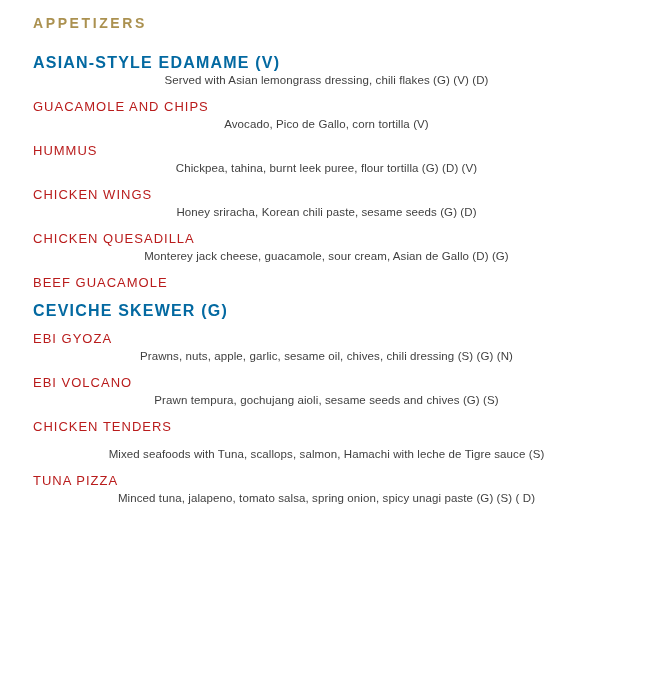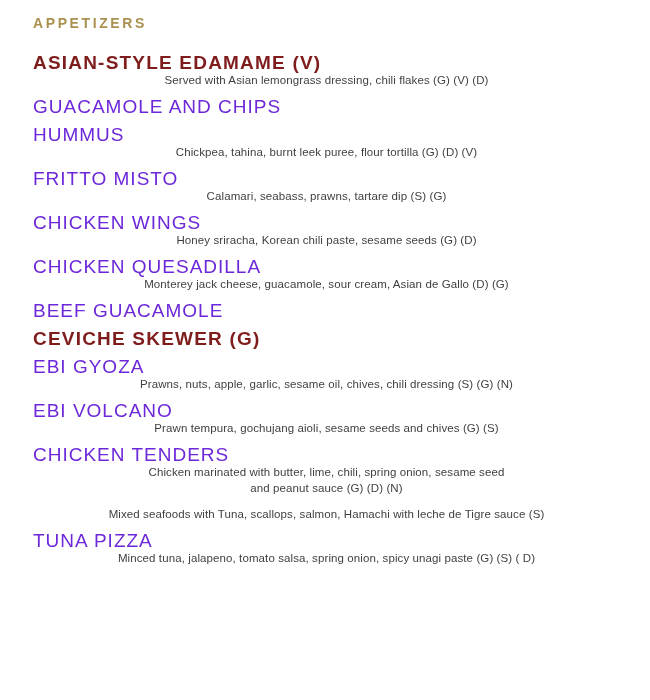--- a/index.html
+++ b/index.html
@@ -26,31 +26,31 @@
     font-size: 14px;
     font-weight: 700;
     letter-spacing: 2.6px;
     line-height: 20px;
     color: #ab9150;
   }
   .item {
     margin-bottom: 10px;
   }
   .item-name {
-    font-size: 19px;
+    font-size: 13px;
     font-weight: 400;
     letter-spacing: 1px;
     line-height: 18px;
-    color: #6d28d9;
+    color: #b91c1c;
   }
   .item.emphasis .item-name {
-    font-size: 19px;
+    font-size: 16px;
     font-weight: 700;
     letter-spacing: 1.2px;
-    color: #7f1d1d;
+    color: #0369a1;
   }
   .item-desc {
     font-size: 11.5px;
     font-weight: 400;
     line-height: 16px;
     color: #3f3f3f;
     white-space: pre-line;
     letter-spacing: 0.1px;
     text-align: center;
   }
@@ -60,28 +60,25 @@
 
 <div class="page">
   <h1 class="section-title">APPETIZERS</h1>
   <div id="menu-items">
       <div class="item emphasis">
         <div class="item-name">ASIAN-STYLE EDAMAME (V)</div>
         <div class="item-desc">Served with Asian lemongrass dressing, chili flakes (G) (V) (D)</div>
       </div>
       <div class="item">
         <div class="item-name">GUACAMOLE AND CHIPS</div>
+        <div class="item-desc">Avocado, Pico de Gallo, corn tortilla (V)</div>
       </div>
       <div class="item">
         <div class="item-name">HUMMUS</div>
         <div class="item-desc">Chickpea, tahina, burnt leek puree, flour tortilla (G) (D) (V)</div>
-      </div>
-      <div class="item">
-        <div class="item-name">FRITTO MISTO</div>
-        <div class="item-desc">Calamari, seabass, prawns, tartare dip (S) (G)</div>
       </div>
       <div class="item">
         <div class="item-name">CHICKEN WINGS</div>
         <div class="item-desc">Honey sriracha, Korean chili paste, sesame seeds (G) (D)</div>
       </div>
       <div class="item">
         <div class="item-name">CHICKEN QUESADILLA</div>
         <div class="item-desc">Monterey jack cheese, guacamole, sour cream, Asian de Gallo (D) (G)</div>
       </div>
       <div class="item">
@@ -93,22 +90,20 @@
       <div class="item">
         <div class="item-name">EBI GYOZA</div>
         <div class="item-desc">Prawns, nuts, apple, garlic, sesame oil, chives, chili dressing (S) (G) (N)</div>
       </div>
       <div class="item">
         <div class="item-name">EBI VOLCANO</div>
         <div class="item-desc">Prawn tempura, gochujang aioli, sesame seeds and chives (G) (S)</div>
       </div>
       <div class="item">
         <div class="item-name">CHICKEN TENDERS</div>
-        <div class="item-desc">Chicken marinated with butter, lime, chili, spring onion, sesame seed
-and peanut sauce (G) (D) (N)</div>
       </div>
       <div class="item">
         <div class="item-desc">Mixed seafoods with Tuna, scallops, salmon, Hamachi with leche de Tigre sauce (S)</div>
       </div>
       <div class="item">
         <div class="item-name">TUNA PIZZA</div>
         <div class="item-desc">Minced tuna, jalapeno, tomato salsa, spring onion, spicy unagi paste (G) (S) ( D)</div>
       </div>
     </div>
 </div>

